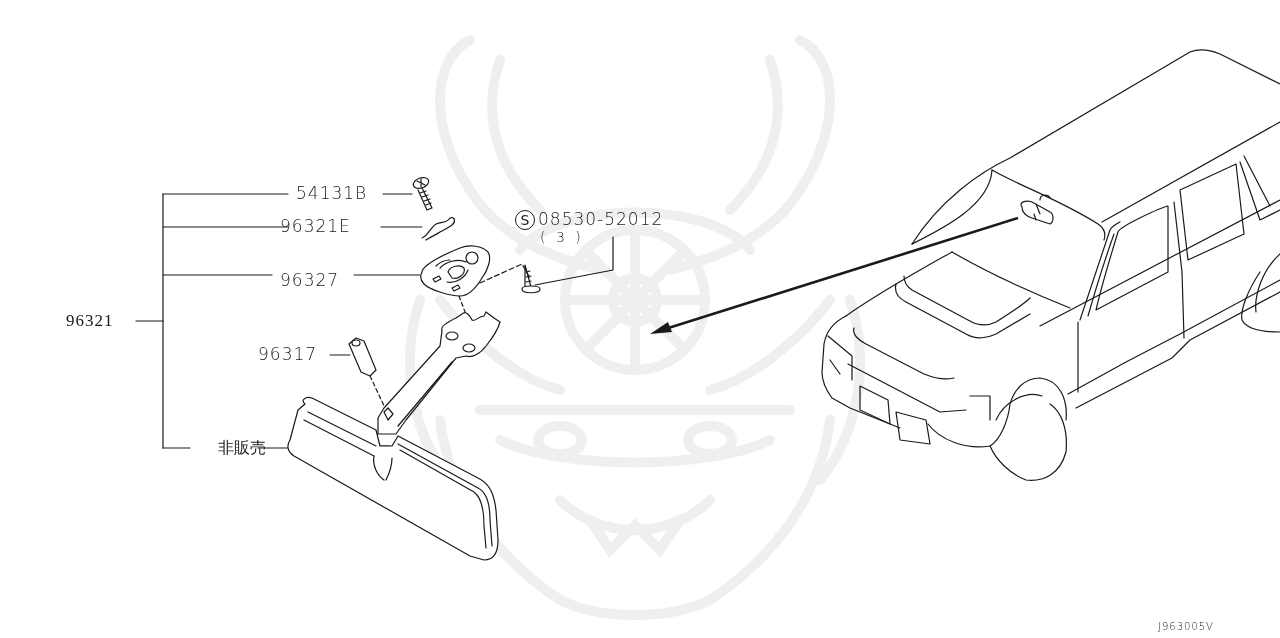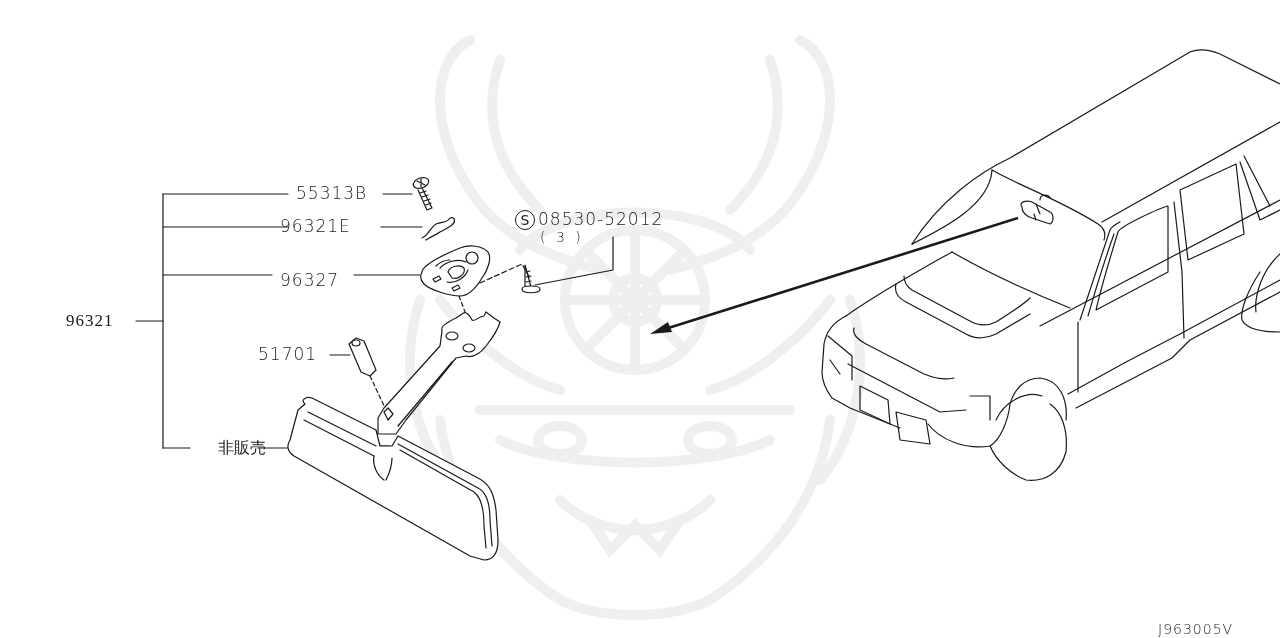--- a/index.html
+++ b/index.html
@@ -4,21 +4,21 @@
 <style>
   html, body { margin: 0; padding: 0; background: #ffffff; }
   body { width: 1280px; height: 638px; overflow: hidden; position: relative;
          font-family: "DejaVu Sans Mono", monospace; }
   #canvas { position: absolute; left: 0; top: 0; width: 1280px; height: 638px; }
   .lbl { position: absolute; font-family: "DejaVu Sans", sans-serif; font-size: 17px;
          color: #1a1a1a; letter-spacing: 1px; line-height: 1; white-space: nowrap;
          font-weight: 300; }
   .lbl.jp { font-size: 16px; letter-spacing: 0; margin-left: 22px; }
   .lbl.qty { font-size: 14px; letter-spacing: 3px; }
-  .lbl.code { font-size: 14px; letter-spacing: 1px; }
+  .lbl.code { font-size: 10px; letter-spacing: 1px; }
   .sym { position: absolute; width: 20px; height: 20px; border: 1.2px solid #1a1a1a;
          border-radius: 50%; box-sizing: border-box; font-family: "DejaVu Sans", sans-serif;
          font-size: 14px; line-height: 18px; text-align: center; color: #1a1a1a; }
   svg .ln { stroke: #1a1a1a; stroke-width: 1.2; fill: none; stroke-linejoin: round; stroke-linecap: round; }
   svg .fill-w { fill: #ffffff; }
   svg .wm { stroke: #efefef; fill: none; stroke-width: 10; stroke-linecap: round; }
 </style>
 </head>
 <body>
 
@@ -170,24 +170,24 @@
     <path class="ln" d="M1280 254 C1262 270 1254 296 1256 312"></path>
 
     <g>
       <path class="ln fill-w" d="M1022 207 C1018 202 1026 200 1032 202 L1050 212 C1054 214 1054 222 1050 224 L1032 218 C1026 216 1022 212 1022 207 Z"></path>
       <path class="ln" d="M1036 204 L1040 214 M1040 200 C1040 194 1048 194 1050 198"></path>
       <path class="ln" d="M1034 214 L1036 220"></path>
     </g>
   </g>
 </svg>
 
-<div class="lbl" style="left:296px;top:185px;">55313B</div>
+<div class="lbl" style="left:296px;top:185px;">54131B</div>
 <div class="lbl" style="left:280px;top:218px;">96321E</div>
 <div class="lbl" style="left:280px;top:272px;">96327</div>
 <div class="lbl" style="left:66px;top:312px;font-family:Liberation Serif, serif;">96321</div>
-<div class="lbl" style="left:258px;top:346px;">51701</div>
+<div class="lbl" style="left:258px;top:346px;">96317</div>
 <div class="lbl jp" style="left:196px;top:440px;">非販売</div>
 
 <div class="sym" style="left:515px;top:210px;"><span>S</span></div>
 <div class="lbl" style="left:538px;top:211px;">08530-52012</div>
 <div class="lbl qty" style="left:540px;top:230px;">( 3 )</div>
 
 <div class="lbl code" style="left:1158px;top:622px;">J963005V</div>
 
 </body></html>

